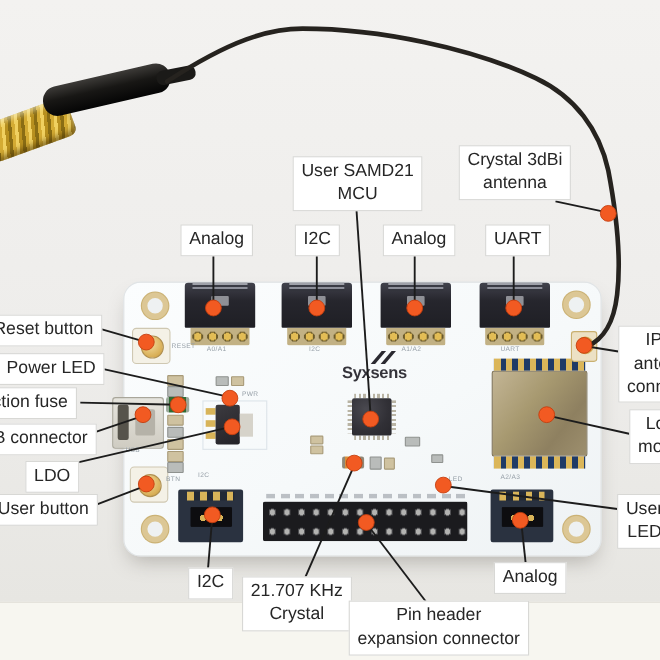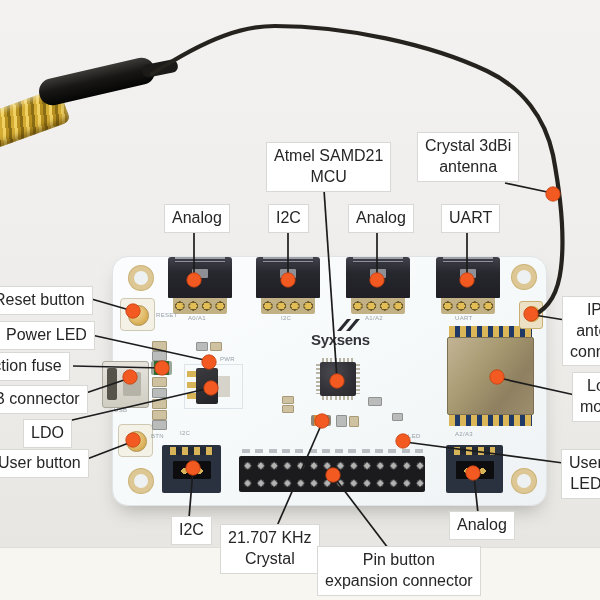--- a/index.html
+++ b/index.html
@@ -256,38 +256,38 @@
   <circle class="dot" cx="337" cy="381" r="7.2"></circle>
   <circle class="dot" cx="497" cy="377" r="7.2"></circle>
   <circle class="dot" cx="133" cy="440" r="7.2"></circle>
   <circle class="dot" cx="193" cy="468" r="7.2"></circle>
   <circle class="dot" cx="322" cy="421" r="7.2"></circle>
   <circle class="dot" cx="333" cy="475" r="7.2"></circle>
   <circle class="dot" cx="403" cy="441" r="7.2"></circle>
   <circle class="dot" cx="473" cy="473" r="7.2"></circle>
 </svg>
 
-<div class="callout" style="left:266px;top:142px;">Atmel SAMD21
+<div class="callout" style="left:266px;top:142px;">User SAMD21
 MCU</div>
 <div class="callout" style="left:417px;top:132px;">Crystal 3dBi
 antenna</div>
 <div class="callout" style="left:164px;top:204px;">Analog</div>
 <div class="callout" style="left:268px;top:204px;">I2C</div>
 <div class="callout" style="left:348px;top:204px;">Analog</div>
 <div class="callout" style="left:441px;top:204px;">UART</div>
 <div class="callout" style="left:-14px;top:286px;">Reset button</div>
 <div class="callout" style="left:-2px;top:321px;">Power LED</div>
 <div class="callout" style="left:-53px;top:352px;">Protection fuse</div>
 <div class="callout" style="left:-36px;top:385px;">USB connector</div>
 <div class="callout" style="left:23px;top:419px;">LDO</div>
 <div class="callout" style="left:-10px;top:449px;">User button</div>
 <div class="callout" style="left:171px;top:516px;">I2C</div>
 <div class="callout" style="left:220px;top:524px;">21.707 KHz
 Crystal</div>
-<div class="callout" style="left:317px;top:546px;">Pin button
+<div class="callout" style="left:317px;top:546px;">Pin header
 expansion connector</div>
 <div class="callout" style="left:449px;top:511px;">Analog</div>
 <div class="callout" style="left:562px;top:296px;">IPEX
 antenna
 connector</div>
 <div class="callout" style="left:572px;top:372px;">LoRa
 module</div>
 <div class="callout" style="left:561px;top:449px;">User LED</div>
 
 </body></html>

